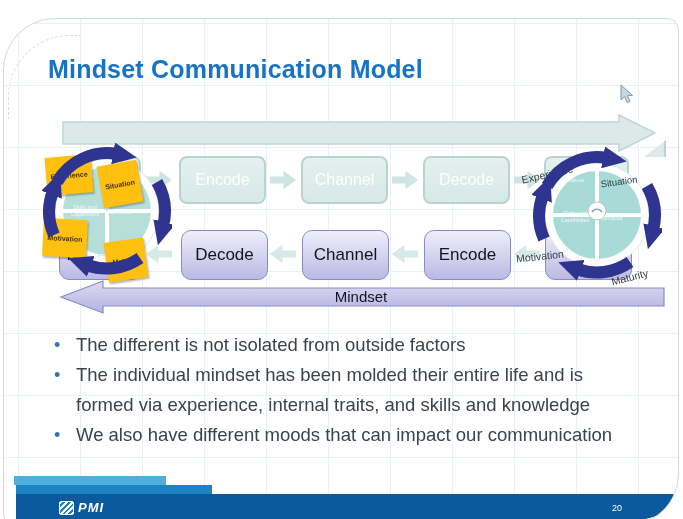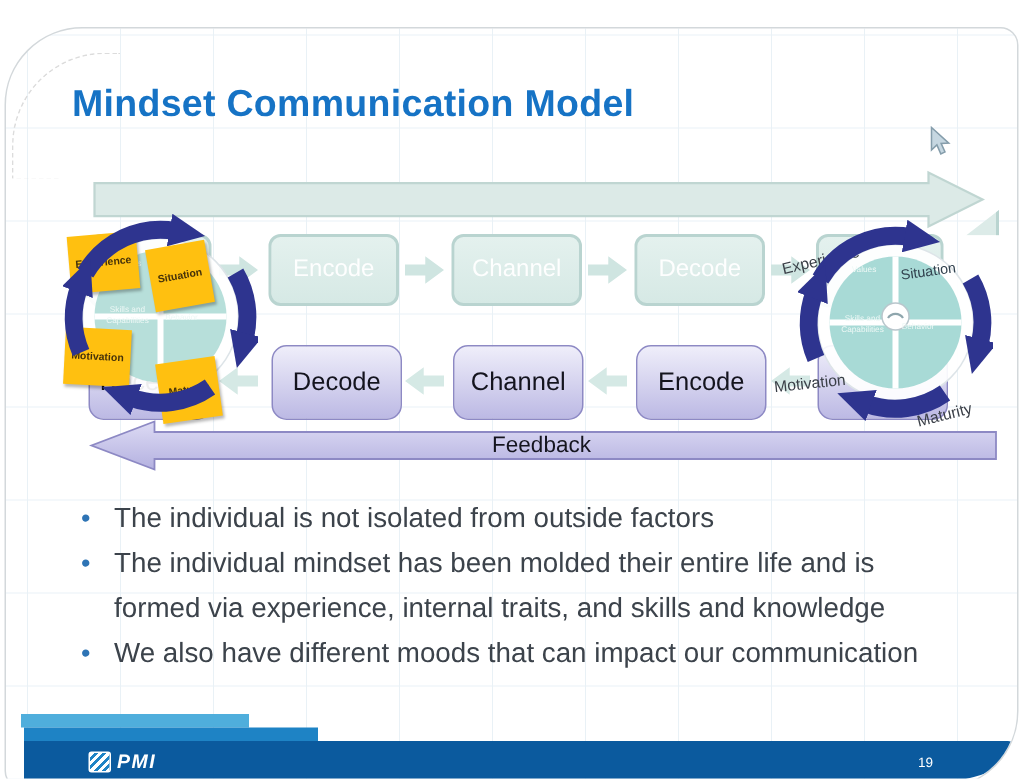--- a/index.html
+++ b/index.html
@@ -127,21 +127,21 @@
 
     <svg class="abs z1" style="left:53px; top:261px;" width="608" height="34" viewBox="0 0 608 34">
       <defs>
         <linearGradient id="fbg" x1="0" y1="0" x2="0" y2="1">
           <stop offset="0" stop-color="#dddbf4"></stop>
             <stop offset="1" stop-color="#b4b1e0"></stop>
         </linearGradient>
       </defs>
       <polygon points="607,8 46,8 46,1 4,17 46,33 46,26 607,26" fill="url(#fbg)" stroke="#8d89c4" stroke-width="1.2"></polygon>
     </svg>
-    <div class="abs feedback-label z1" style="left:53px; top:269px; width:608px;">Feedback</div>
+    <div class="abs feedback-label z1" style="left:53px; top:269px; width:608px;">Mindset</div>
 
     <svg class="abs z2" style="left:38px; top:117px;" width="130" height="150" viewBox="0 0 130 150">
       <circle cx="65" cy="75" r="52" fill="rgba(255,255,255,0.92)" stroke="#dde4e8"></circle>
       <circle cx="65" cy="75" r="44" fill="#b7dfda"></circle>
       <line x1="65" y1="31" x2="65" y2="119" stroke="#fff" stroke-width="4"></line>
       <line x1="21" y1="75" x2="109" y2="75" stroke="#fff" stroke-width="4"></line>
     </svg>
     <div class="abs quad-label z2" style="left:66px; top:154px; width:32px;">Values</div>
     <div class="abs quad-label z2" style="left:102px; top:156px; width:34px;">Situation</div>
     <div class="abs quad-label z2" style="left:62px; top:185px; width:38px;">Skills and Capabilities</div>
@@ -193,40 +193,40 @@
         <path d="M 15 46 A 58 58 0 0 1 75 18" marker-end="url(#ahR)"></path>
         <path d="M 115 46 A 58 58 0 0 1 121 90" marker-end="url(#ahR)"></path>
         <path d="M 98 122 A 58 58 0 0 1 45 129" marker-end="url(#ahR)"></path>
         <path d="M 12 99 A 58 58 0 0 1 11 55" marker-end="url(#ahR)"></path>
       </g>
     </svg>
 
     <div class="abs bullets z1">
       <div class="bullet-row">
         <span class="bullet-dot">•</span>
-        <span class="bullet-text">The individual is not isolated from outside factors</span>
+        <span class="bullet-text">The different is not isolated from outside factors</span>
       </div>
       <div class="bullet-row">
         <span class="bullet-dot">•</span>
         <span class="bullet-text">The individual mindset has been molded their entire life and is formed via experience, internal traits, and skills and knowledge</span>
       </div>
       <div class="bullet-row">
         <span class="bullet-dot">•</span>
         <span class="bullet-text">We also have different moods that can impact our communication</span>
       </div>
     </div>
 
     <div class="abs bar-light z1"></div>
     <div class="abs bar-mid z1"></div>
     <div class="abs bar-dark z1"></div>
     <div class="abs pmi-logo z2">
       <span class="pmi-icon"></span>
       <span class="pmi-text">PMI</span>
     </div>
-    <div class="abs page-num z2">19</div>
+    <div class="abs page-num z2">20</div>
 
     <div class="abs decor-arc-br"></div>
   </div>
 
   <svg class="abs z5" style="left:620px; top:84px;" width="14" height="20" viewBox="0 0 14 20">
     <path d="M1,1 L1,16 L4.6,12.6 L7.2,18.6 L10,17.3 L7.4,11.6 L12.5,11.4 Z" fill="#c6d7e1" stroke="#859dab" stroke-width="1"></path>
   </svg>
 </div>
 
 </body></html>

